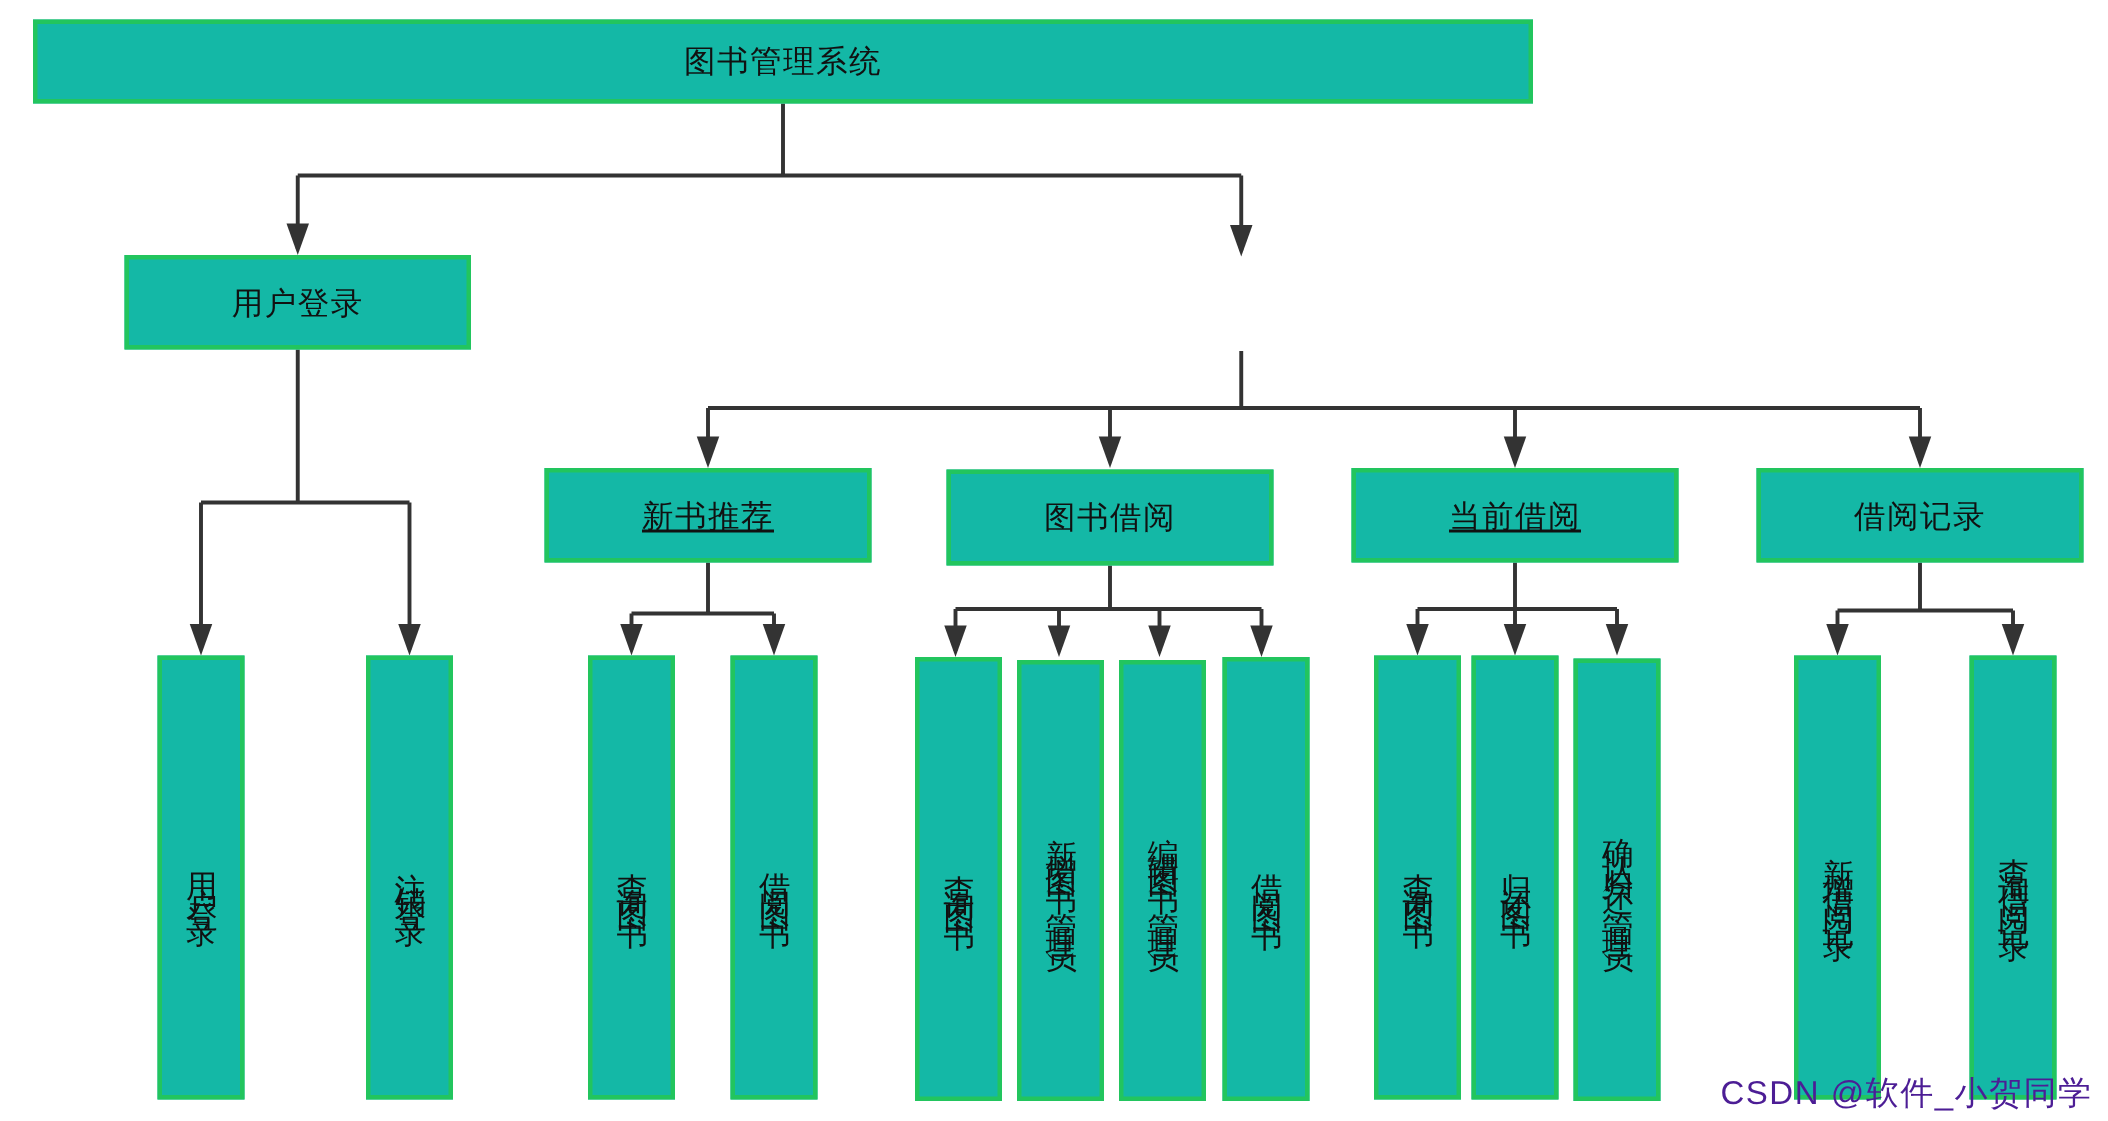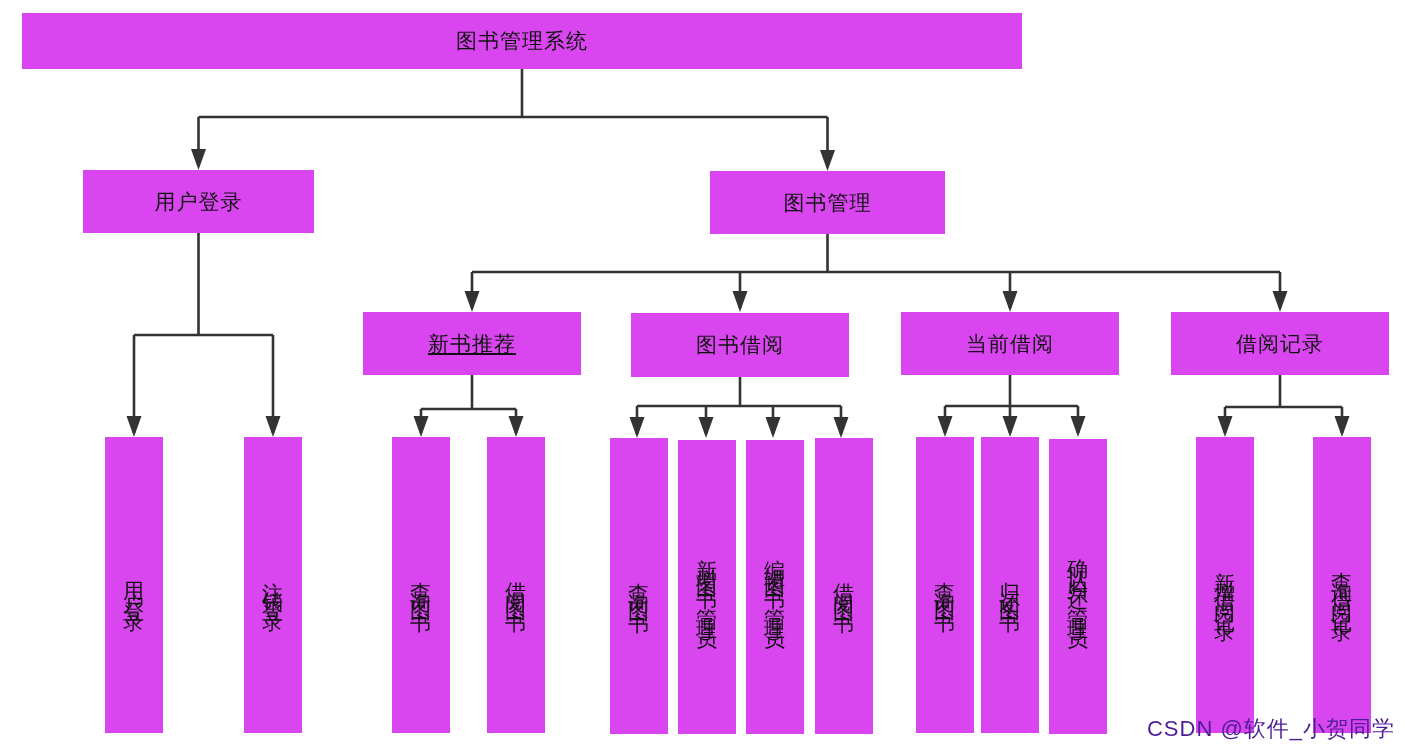--- a/index.html
+++ b/index.html
@@ -19,22 +19,22 @@
     position: absolute;
     left: 0;
     top: 0;
     width: 1405px;
     height: 747px;
     pointer-events: none;
   }
   .node {
     position: absolute;
     box-sizing: border-box;
-    background: #d946ef;
-    border: 3px solid #d946ef;
+    background: #14b8a6;
+    border: 3px solid #22c55e;
     display: flex;
     align-items: center;
     justify-content: center;
     color: #111111;
     font-size: 21px;
     letter-spacing: 1px;
     text-align: center;
   }
   .node.h span {
     white-space: nowrap;
@@ -95,31 +95,28 @@
     </g>
   </svg>
 
   <div class="node h" style="left:22px; top:13px; width:1000px; height:56px;">
     <span>图书管理系统</span>
   </div>
 
   <div class="node h" style="left:83px; top:170px; width:231px; height:63px;">
     <span>用户登录</span>
   </div>
-  <div class="node h" style="left:710px; top:171px; width:235px; height:63px;">
-    <span>图书管理</span>
-  </div>
 
   <div class="node h" style="left:363px; top:312px; width:218px; height:63px;text-decoration:underline;">
     <span>新书推荐</span>
   </div>
   <div class="node h" style="left:631px; top:313px; width:218px; height:64px;">
     <span>图书借阅</span>
   </div>
-  <div class="node h" style="left:901px; top:312px; width:218px; height:63px;">
+  <div class="node h" style="left:901px; top:312px; width:218px; height:63px;text-decoration:underline;">
     <span>当前借阅</span>
   </div>
   <div class="node h" style="left:1171px; top:312px; width:218px; height:63px;">
     <span>借阅记录</span>
   </div>
 
   <div class="node v" style="left:105px; top:437px; width:58px; height:296px;">
     <span>用户登录</span>
   </div>
   <div class="node v" style="left:244px; top:437px; width:58px; height:296px;">

